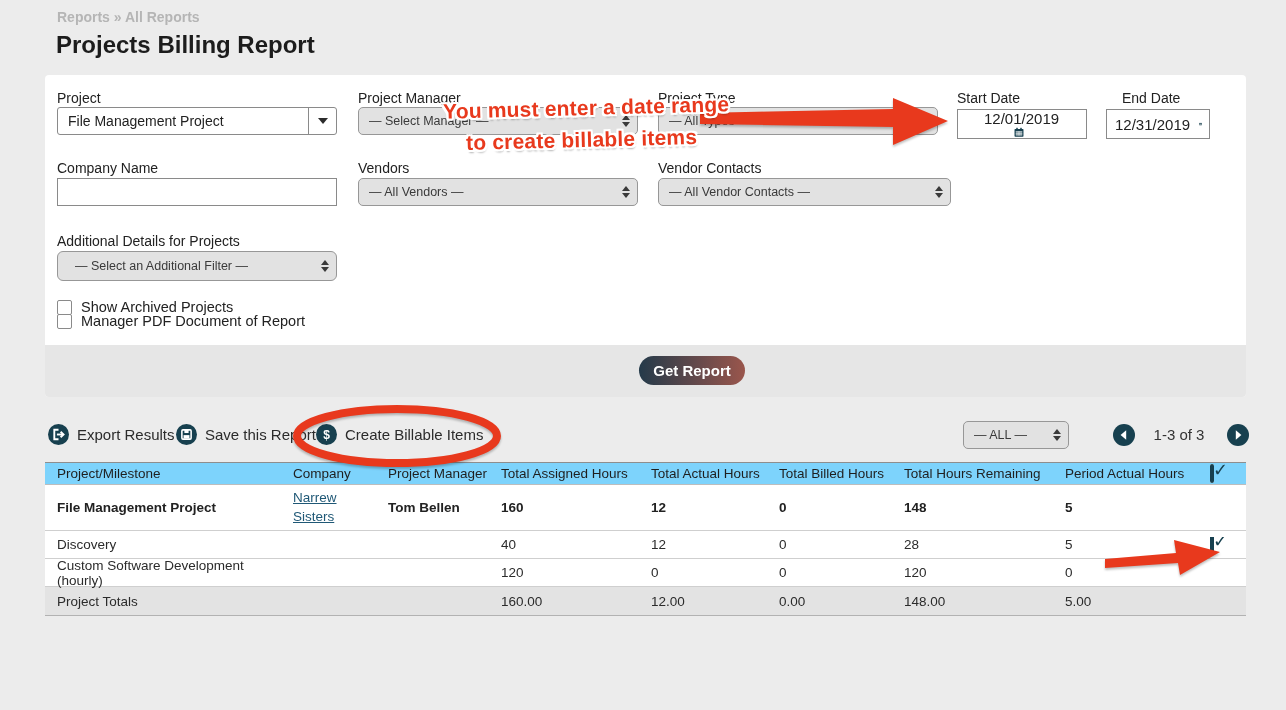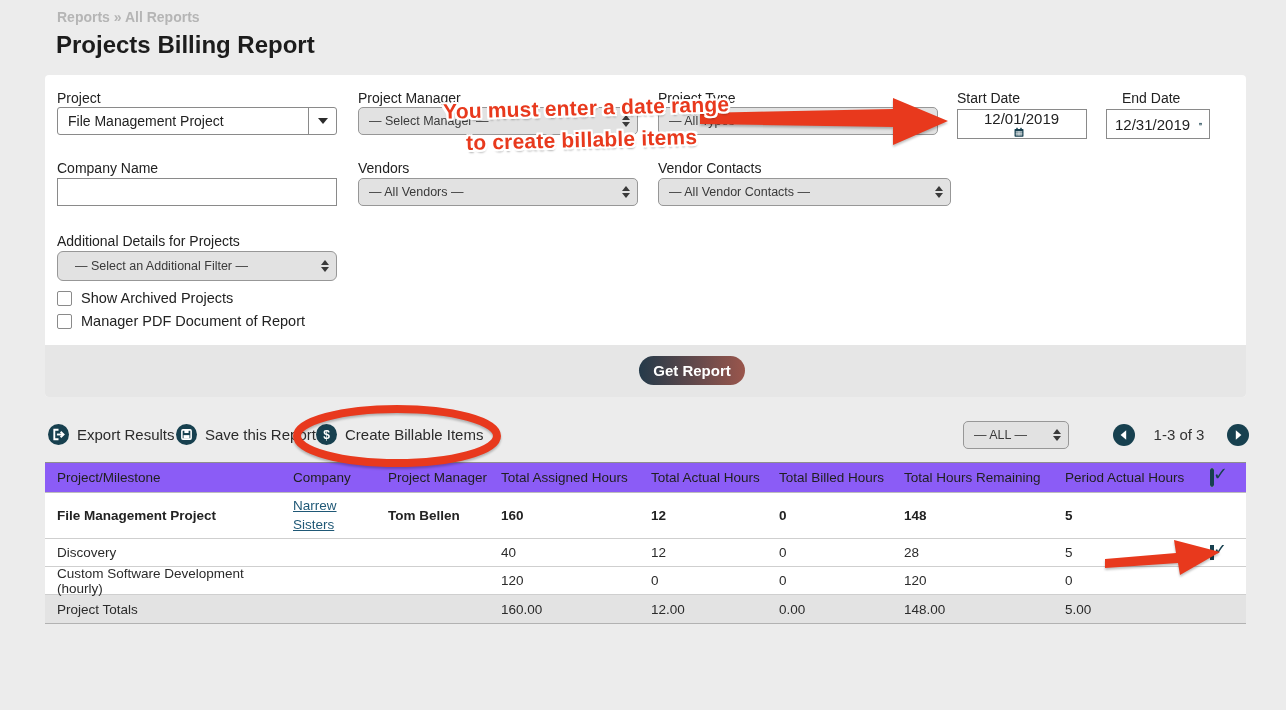--- a/index.html
+++ b/index.html
@@ -43,21 +43,21 @@
   
   .tool-item { position:absolute; display:flex; align-items:center; gap:8px; cursor:pointer; }
   .tool-item .lbl { font-size:15px; color:#2b2b2b; }
 
   .pag-circle { position:absolute; width:22px; height:22px; cursor:pointer; }
   .pag-text { position:absolute; font-size:15px; color:#333; }
 
   
   .rpt-table { left:45px; top:462px; width:1201px; border-top:1px solid #8e8e8e; }
   .trow { display:grid; grid-template-columns:248px 95px 113px 150px 128px 125px 161px 145px 36px; align-items:center; background:#fff; border-bottom:1px solid #cfcfcf; }
-  .trow.hdr { height:30px; background:#8b5cf6; border-bottom:1px solid #bdbdbd; }
+  .trow.hdr { height:22px; background:#7dd3fc; border-bottom:1px solid #bdbdbd; }
   .trow.r1 { height:46px; }
   .trow.r2,.trow.r3 { height:28px; }
   .trow.tot { height:29px; background:#e3e3e3; border-bottom:1px solid #b2b2b2; }
   .tcell { font-size:13.5px; color:#2b2b2b; padding-right:6px; overflow:hidden; }
   .tcell.first { padding-left:12px; }
   .tcell.b { font-weight:700; color:#222; }
   .hcell { font-size:13.5px; color:#1f1f1f; padding-right:4px; white-space:nowrap; }
   .hcell.first { padding-left:12px; }
   .co-link { font-size:13.5px; color:#1f5876; text-decoration:underline; display:inline-block; width:60px; line-height:1.35; }
 
@@ -166,21 +166,21 @@
 
   <div class="f-label" style="left:12px;top:158px;">Additional Details for Projects</div>
   <div class="gray-select" style="left:12px;top:176px;width:280px;height:30px;border-radius:6px;padding-left:7px;">
     <span class="txt">— Select an Additional Filter —</span>
     <span class="updown">
         <span class="tri-up"></span>
         <span class="tri-down"></span>
       </span>
   </div>
 
-  <div class="cb-row" style="left:12px;top:215px;">
+  <div class="cb-row" style="left:12px;top:224px;">
     <span class="cb-box"></span>
     <span class="cb-label">Show Archived Projects</span>
   </div>
   <div class="cb-row" style="left:12px;top:238px;">
     <span class="cb-box"></span>
     <span class="cb-label">Manager PDF Document of Report</span>
   </div>
 
   <div class="card-band"></div>
   <button class="get-report">Get Report</button>

